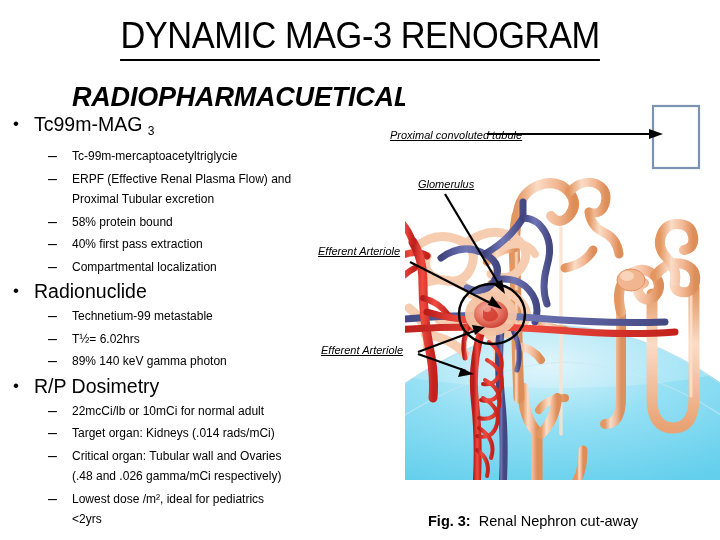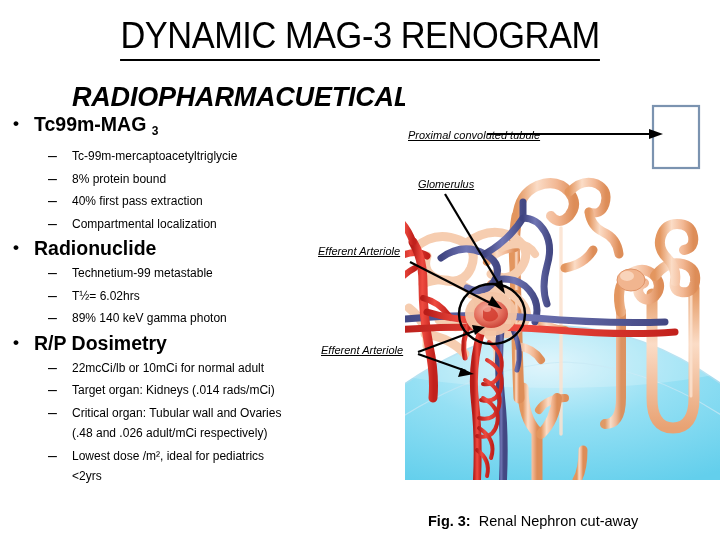--- a/index.html
+++ b/index.html
@@ -54,21 +54,20 @@
     top: 110px;
     width: 400px;
   }
   .b1 {
     position: relative;
     font-size: 19.5px;
     line-height: 25px;
     padding-left: 34px;
     margin-top: 2px;
     margin-bottom: 1px;
-    font-weight: bold;
   }
   .b1::before {
     content: "\2022";
     position: absolute;
     left: 13px;
     top: -1px;
     font-size: 17px;
   }
   .b2 {
     position: relative;
@@ -112,39 +111,43 @@
   
   .anno {
     position: absolute;
     font-family: "Liberation Sans", sans-serif;
     font-style: italic;
     font-size: 11px;
     text-decoration: underline;
     white-space: nowrap;
     color: #000;
   }
-  #anno-pct { left: 408px; top: 129px; }
+  #anno-pct { left: 390px; top: 129px; }
   #anno-glom { left: 418px; top: 178px; }
   #anno-aff  { left: 318px; top: 245px; }
   #anno-eff  { left: 321px; top: 344px; }
 </style>
 </head>
 <body>
 
 <div class="slide-title"><span class="tx">DYNAMIC MAG-3 RENOGRAM</span></div>
 
 <div class="subhead">RADIOPHARMACUETICAL</div>
 
 <div class="bullets" id="bullets">
     <div class="b1"><span>Tc99m-MAG</span> <span class="sub3">3</span></div>
     <div class="b2">
       <span class="l2">Tc-99m-mercaptoacetyltriglycie</span>
     </div>
     <div class="b2">
-      <span class="l2">8% protein bound</span>
+      <span class="l2">ERPF (Effective Renal Plasma Flow) and</span>
+      <span class="l2">Proximal Tubular excretion</span>
+    </div>
+    <div class="b2">
+      <span class="l2">58% protein bound</span>
     </div>
     <div class="b2">
       <span class="l2">40%  first pass extraction</span>
     </div>
     <div class="b2">
       <span class="l2">Compartmental localization</span>
     </div>
     <div class="b1"><span>Radionuclide</span></div>
     <div class="b2">
       <span class="l2">Technetium-99 metastable</span>
@@ -157,21 +160,21 @@
     </div>
     <div class="b1"><span>R/P Dosimetry</span></div>
     <div class="b2">
       <span class="l2">22mcCi/lb or 10mCi for normal adult</span>
     </div>
     <div class="b2">
       <span class="l2">Target organ:  Kidneys (.014 rads/mCi)</span>
     </div>
     <div class="b2">
       <span class="l2">Critical organ:  Tubular wall and Ovaries</span>
-      <span class="l2">(.48 and .026 adult/mCi respectively)</span>
+      <span class="l2">(.48 and .026 gamma/mCi respectively)</span>
     </div>
     <div class="b2">
       <span class="l2">Lowest dose /m², ideal for pediatrics</span>
       <span class="l2">&lt;2yrs</span>
     </div>
   </div>
 
 <div class="figure-panel">
   <svg class="fig-svg" width="315" height="382" viewBox="0 0 315 382">
     <defs>

